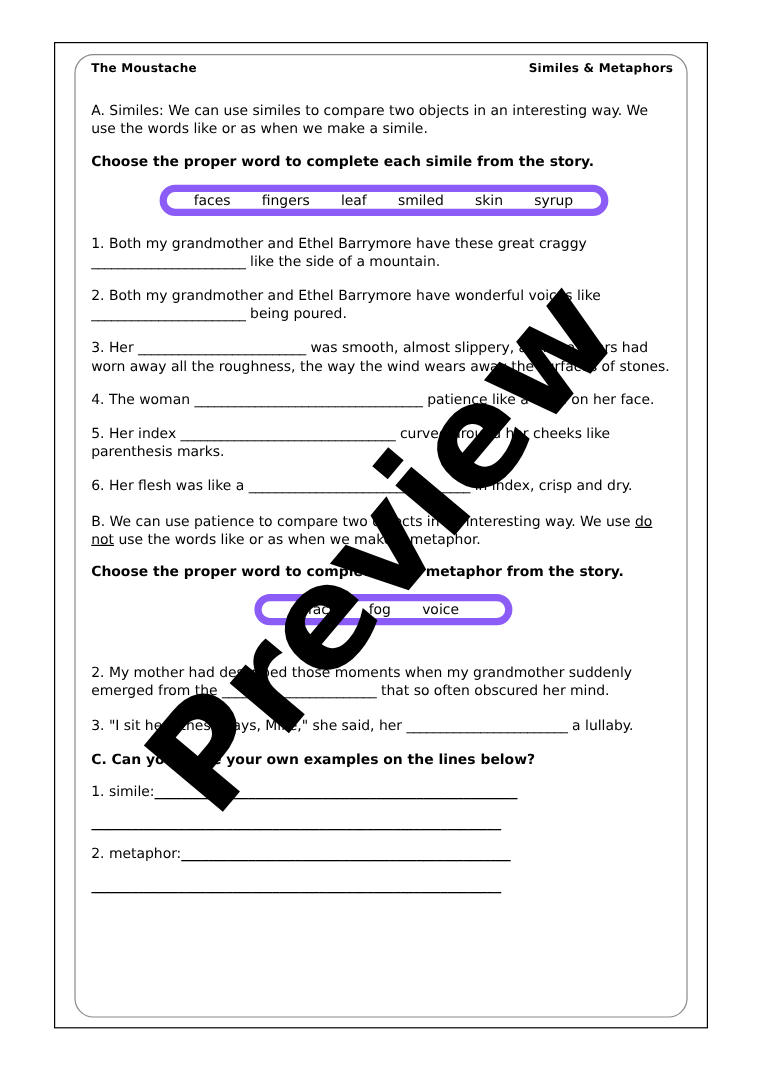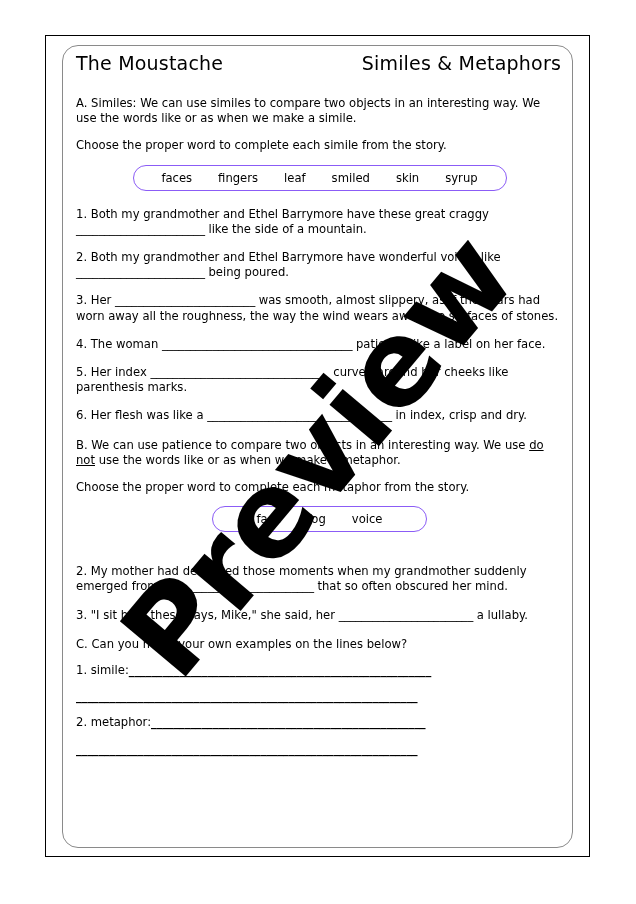--- a/index.html
+++ b/index.html
@@ -47,49 +47,49 @@
     width: 487px;
     height: 790px;
     box-sizing: border-box;
   }
 
   
   .header-row {
     display: flex;
     justify-content: space-between;
     align-items: baseline;
-    font-weight: normal;
-    font-size: 19px;
+    font-weight: bold;
+    font-size: 10px;
     letter-spacing: 0.2px;
     padding-right: 2px;
     margin-bottom: 22px;
   }
 
   
   .para {
     font-size: 11.6px;
     line-height: 15.2px;
     margin: 0 0 12px 0;
   }
-  .para.tight { margin-bottom: 11px; }
+  .para.tight { margin-bottom: 11px; font-weight: bold; }
   .item {
     font-size: 11.6px;
     line-height: 15.2px;
     margin: 0 0 13px 0;
   }
   .item.last { margin-bottom: 14px; }
   b.w { font-weight: normal; }
   u.w { text-decoration: underline; }
 
   
   .blank { white-space: pre; letter-spacing: -0.2px; }
 
   
   .wordbank {
-    border: 1px solid #8b5cf6;
+    border: 6px solid #8b5cf6;
     border-radius: 999px;
     height: 26px;
     display: flex;
     align-items: center;
     justify-content: center;
     gap: 26px;
     font-size: 11.6px;
     margin: 0 auto 16px auto;
     box-sizing: border-box;
     background: #ffffff;

